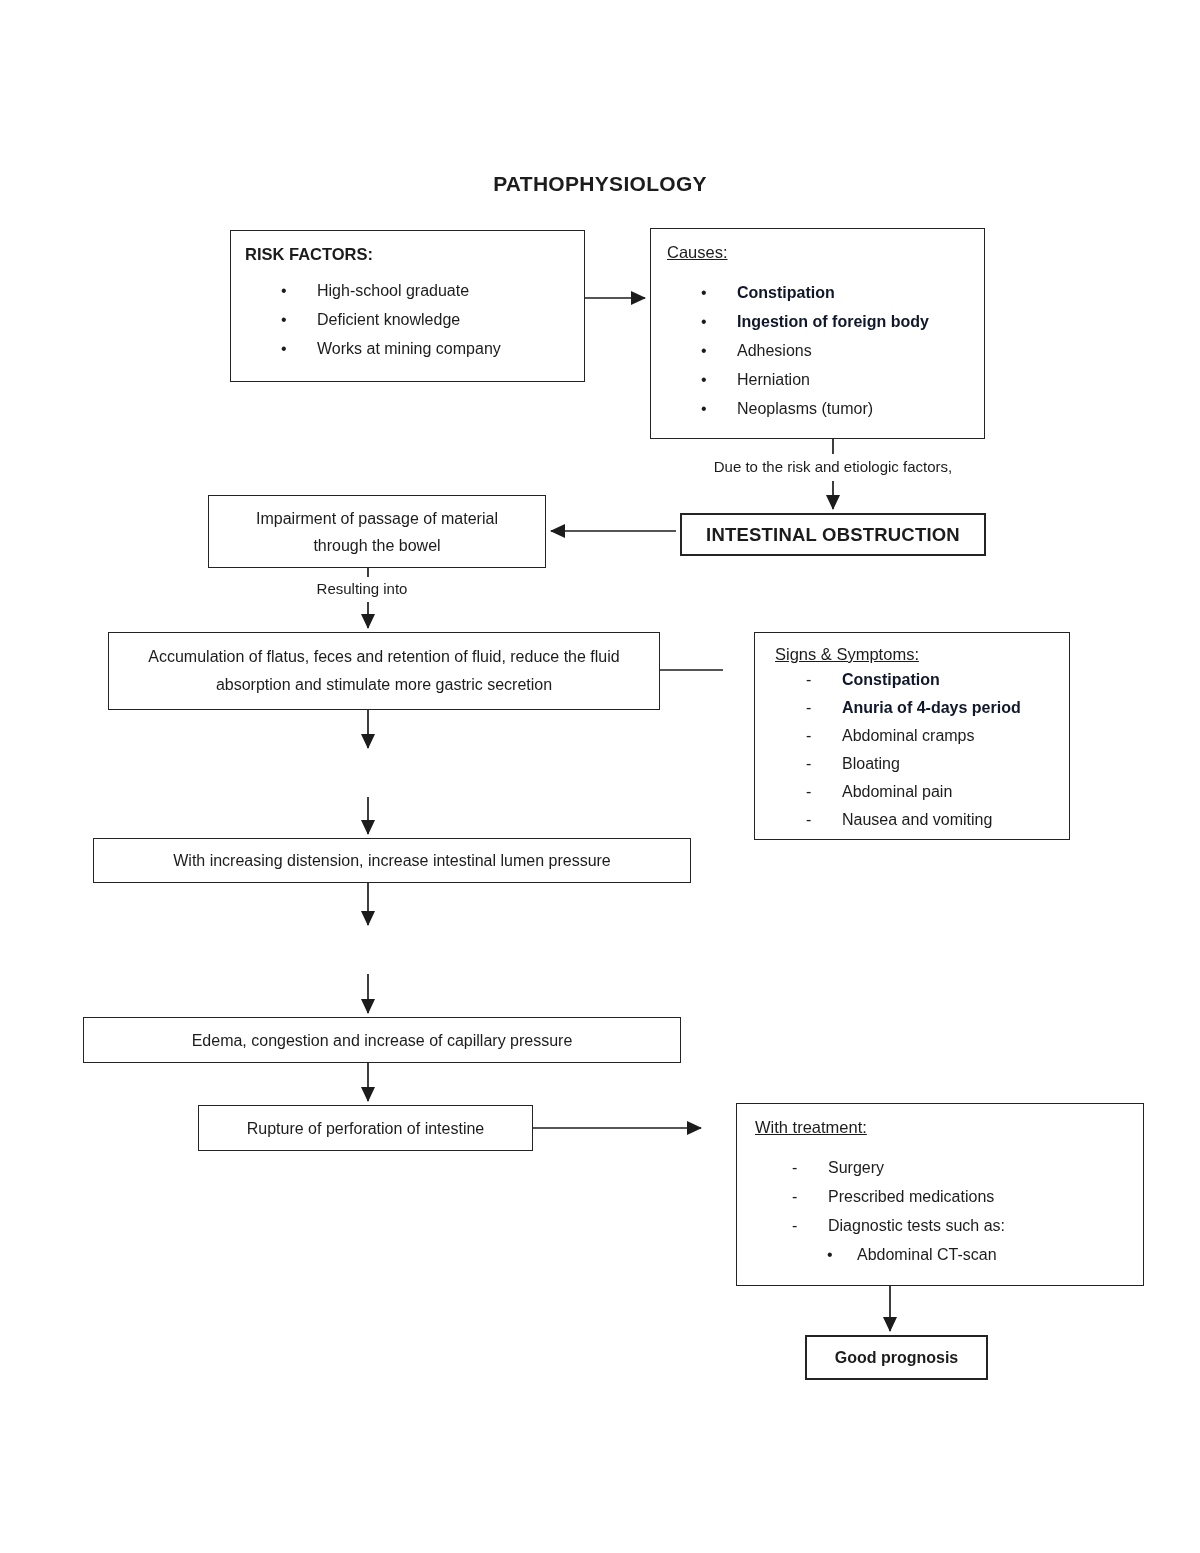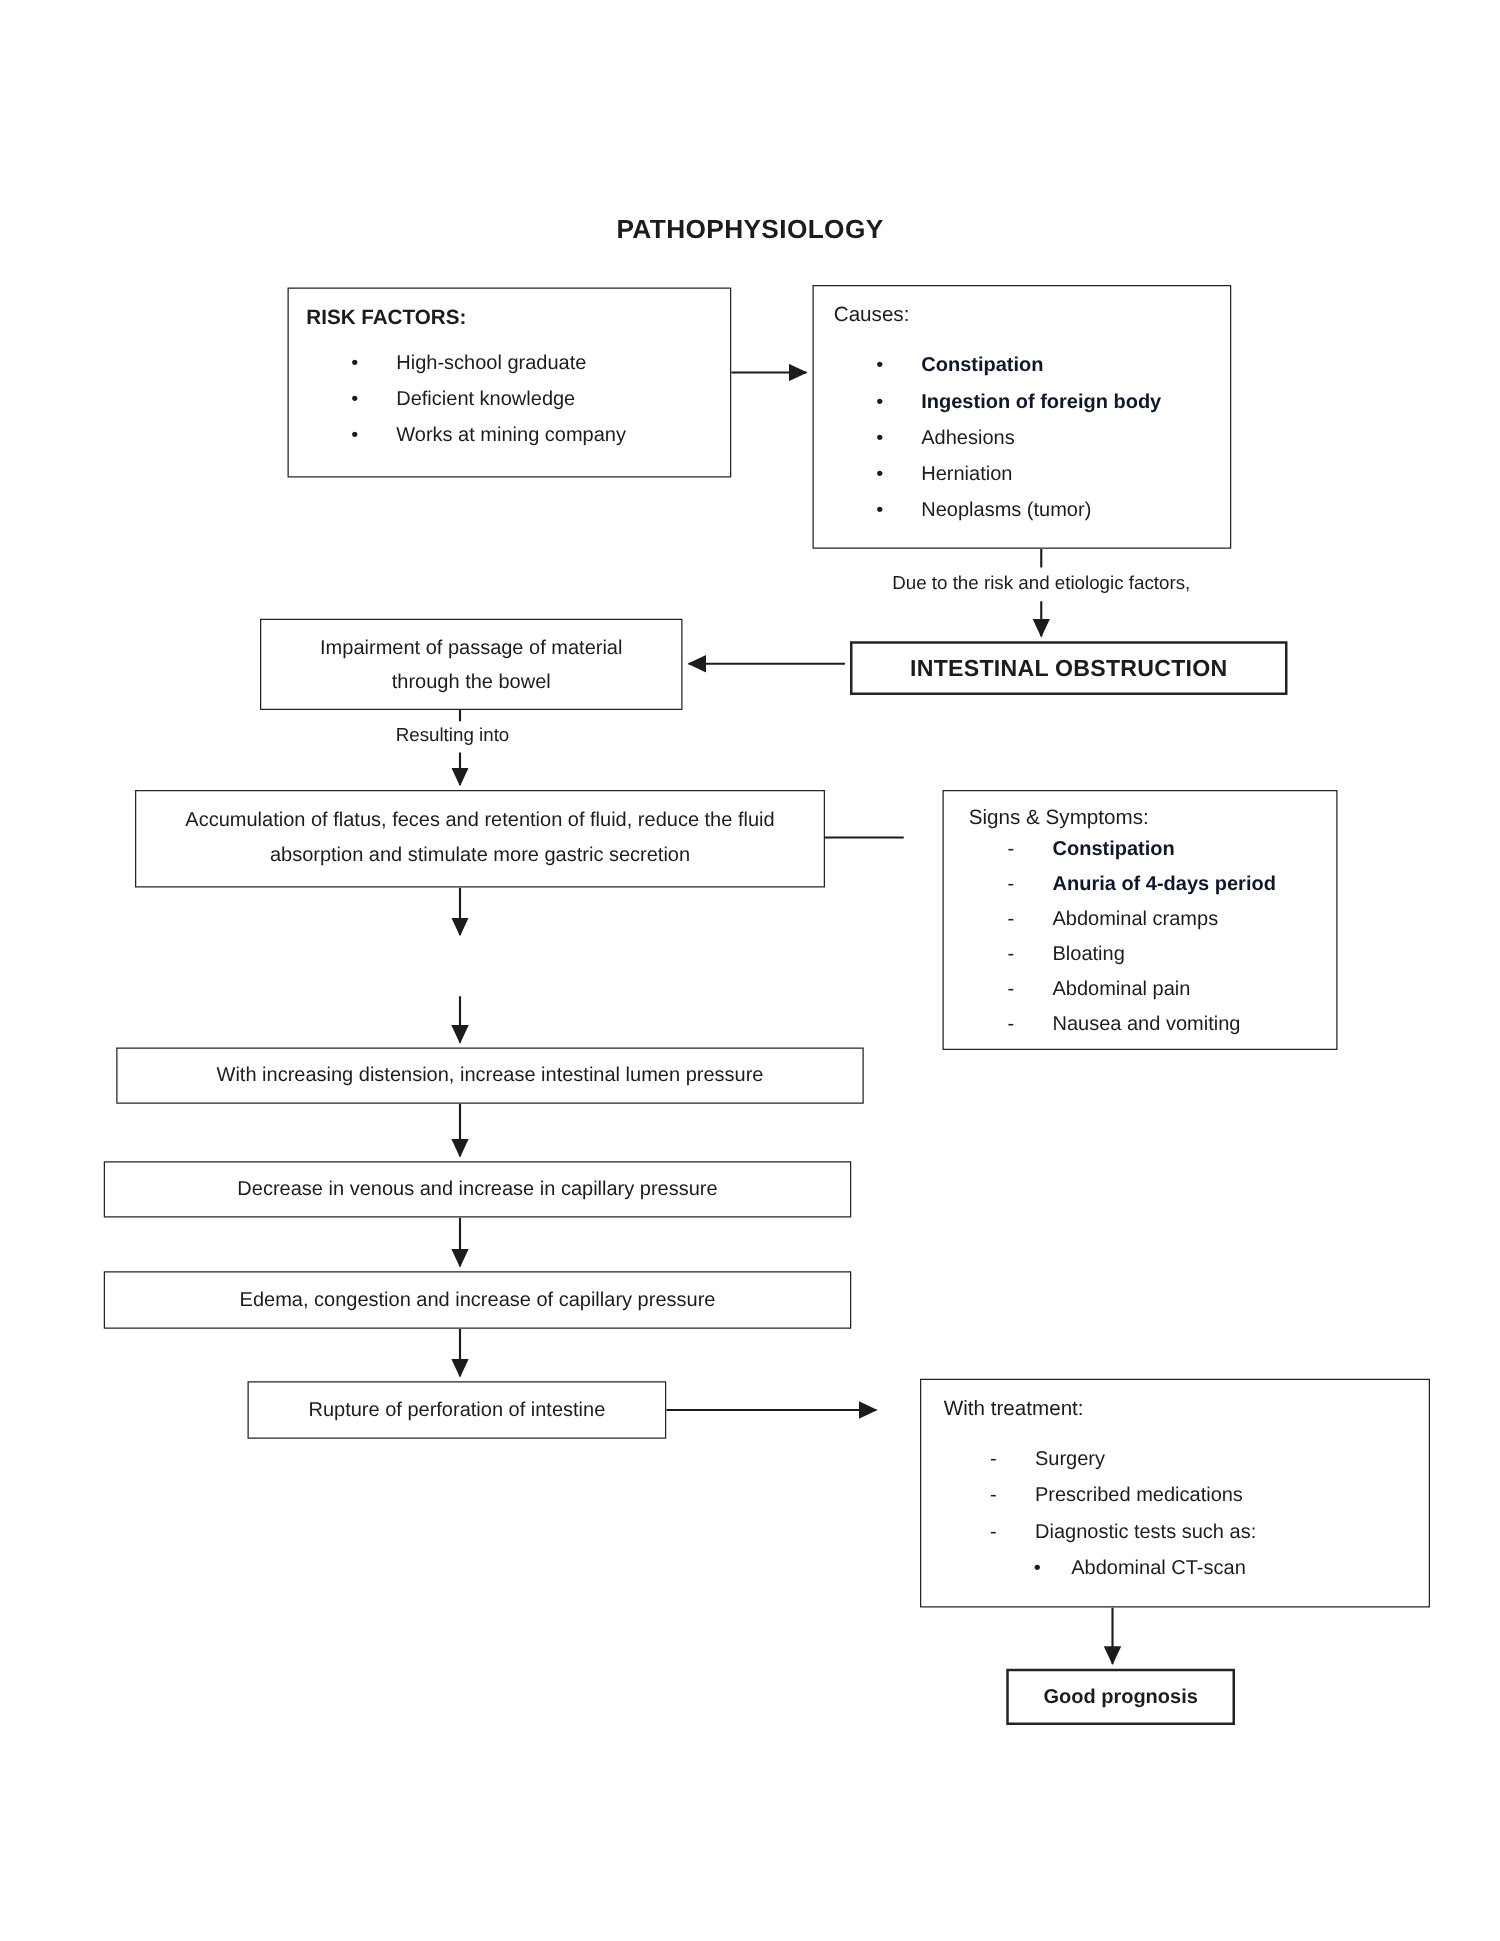--- a/index.html
+++ b/index.html
@@ -23,36 +23,36 @@
   .center-box{
     display:flex;align-items:center;justify-content:center;
     text-align:center;line-height:27px;
   }
   .title{
     position:absolute;left:0;top:172px;width:1200px;
     text-align:center;font-size:21px;font-weight:bold;
     letter-spacing:0.3px;
   }
   .hdr-bold{font-weight:bold;font-size:16.5px;}
-  .hdr-underline{font-size:16.5px;}
+  .hdr-underline{text-decoration:underline;font-size:16.5px;}
   ul.flist{list-style:none;margin:0;padding:0;}
   ul.flist li{display:flex;align-items:flex-start;line-height:20px;}
   ul.flist .marker{flex:0 0 36px;text-align:left;}
   ul.flist .lbl{flex:1 1 auto;}
   .hl{color:#0f172a;font-weight:bold;}
   
   #rf-box{left:230px;top:230px;width:355px;height:152px;padding:14px 10px 0 14px;}
   #rf-box ul{margin-top:17px;padding-left:36px;}
   #rf-box li{margin-bottom:9px;}
   
   #causes-box{left:650px;top:228px;width:335px;height:211px;padding:14px 8px 0 16px;}
   #causes-box ul{margin-top:21px;padding-left:34px;}
   #causes-box li{margin-bottom:9px;}
   
-  #io-box{left:680px;top:513px;width:350px;height:43px;border-width:2.2px;
+  #io-box{left:680px;top:513px;width:306px;height:43px;border-width:2.2px;
           font-size:18.5px;font-weight:bold;letter-spacing:0.2px;}
   
   #imp-box{left:208px;top:495px;width:338px;height:73px;}
   #imp-box .wrap{max-width:272px;}
   
   #acc-box{left:108px;top:632px;width:552px;height:78px;line-height:28px;}
   #acc-box .wrap{max-width:478px;}
   
   #ss-box{left:754px;top:608px;width:316px;height:208px;padding:12px 8px 0 20px;margin-top:24px;}
   #ss-box ul{margin-top:6px;padding-left:31px;}
@@ -188,21 +188,20 @@
         <span class="lbl">Abdominal pain</span>
         </li>
       <li>
         <span class="marker">-</span>
         <span class="lbl">Nausea and vomiting</span>
         </li>
     </ul>
   </div>
 
   <div class="box center-box" id="lumen-box">With increasing distension, increase intestinal lumen pressure</div>
-  <div class="box center-box" id="venous-box">Decrease in venous and increase in capillary pressure</div>
   <div class="box center-box" id="edema-box">Edema, congestion and increase of capillary pressure</div>
   <div class="box center-box" id="rupture-box">Rupture of perforation of intestine</div>
 
   <div class="box" id="treat-box">
     <div class="hdr-underline">With treatment:</div>
     <ul class="flist">
       <li>
         <span class="marker">-</span>
         <span class="lbl">Surgery</span>
         </li>

